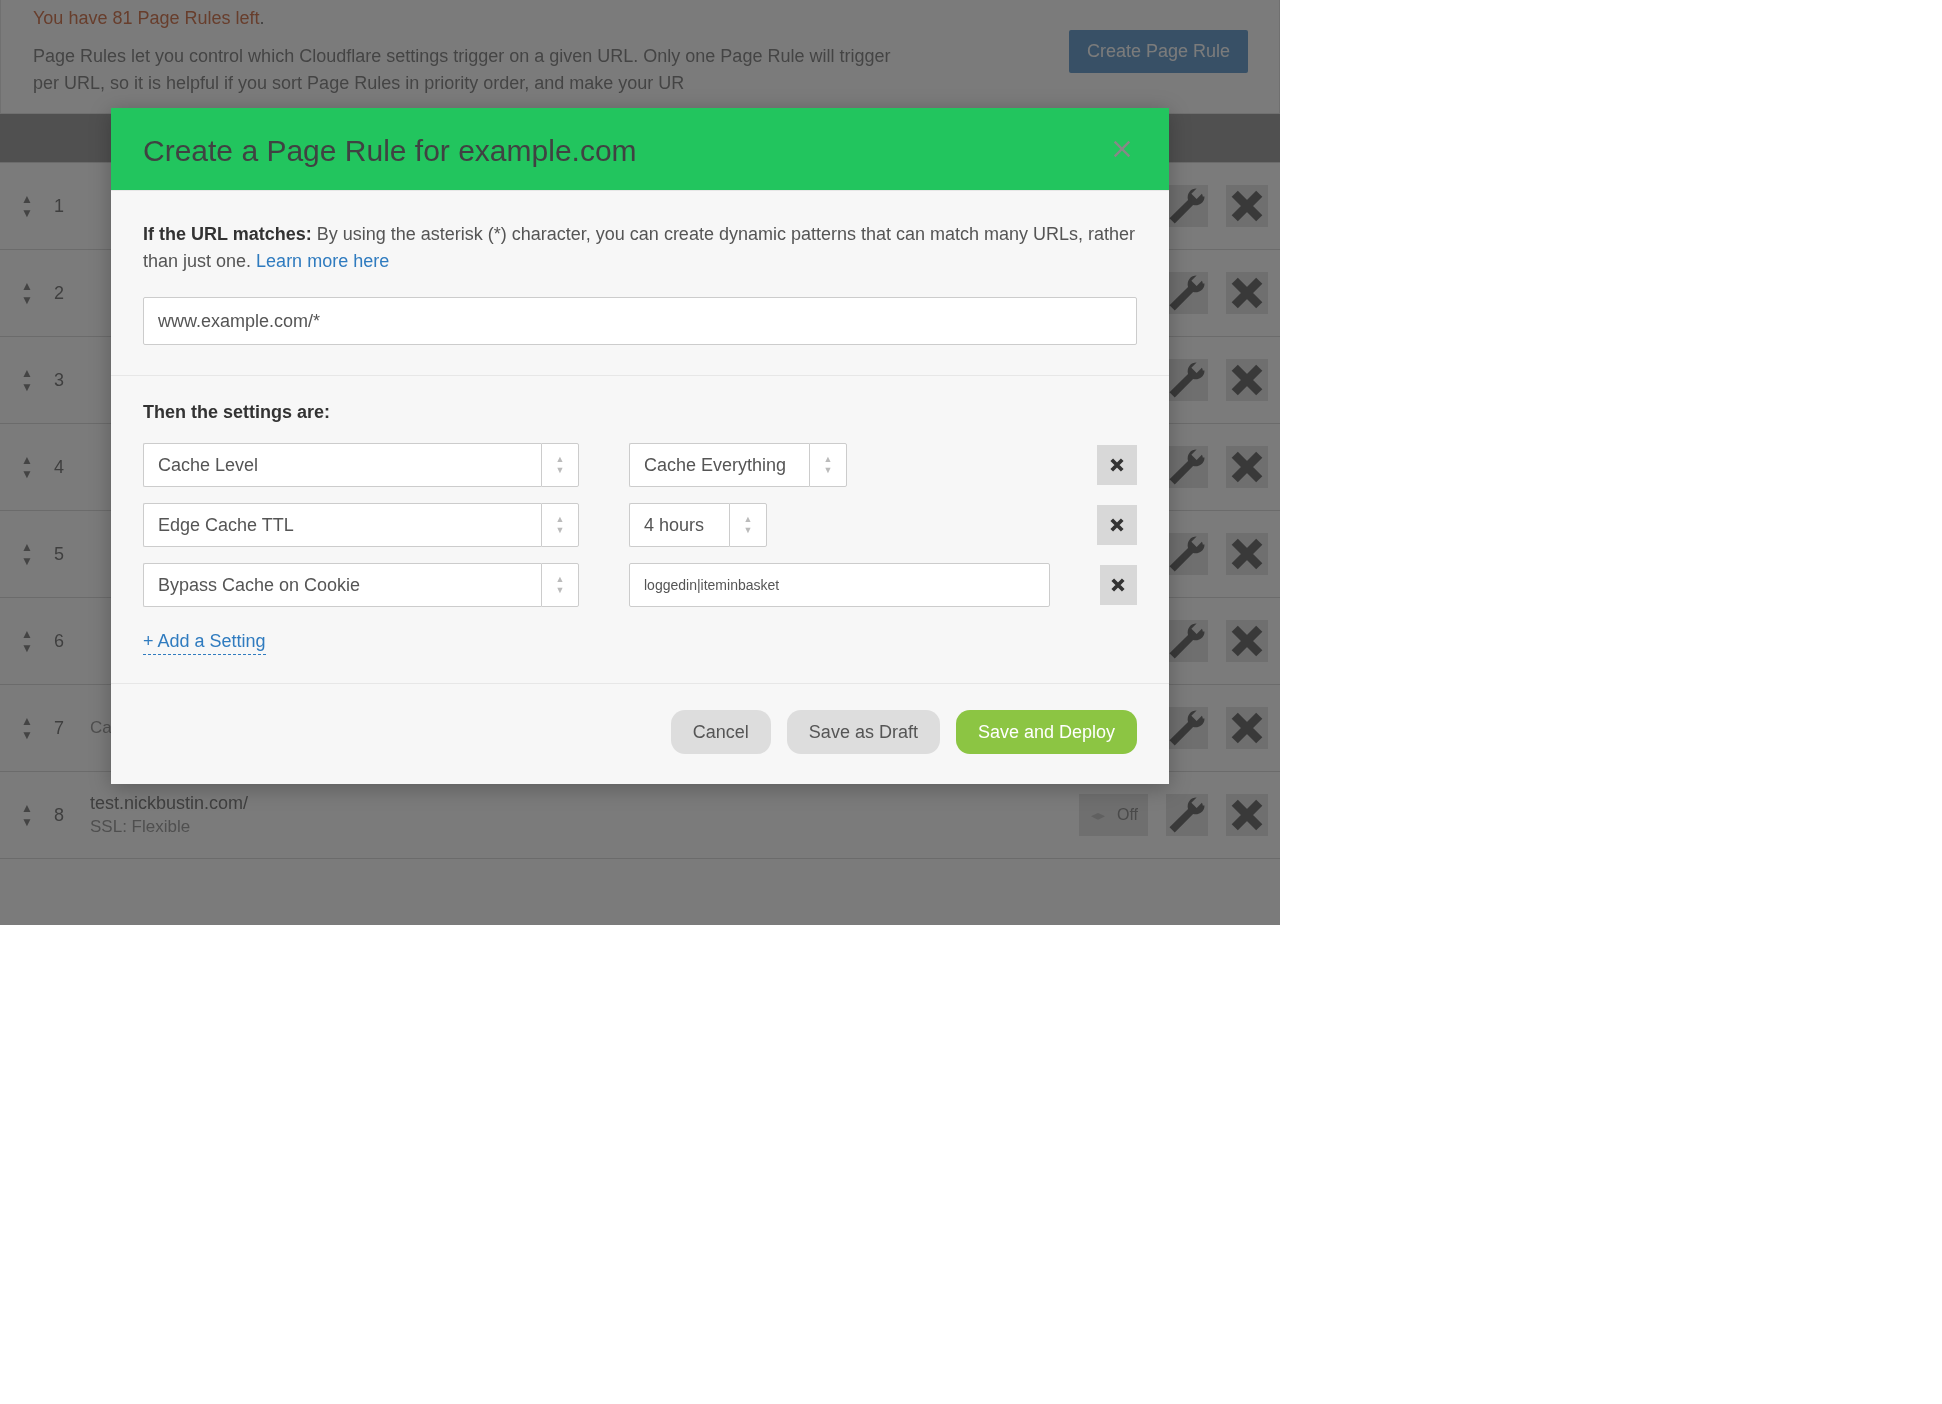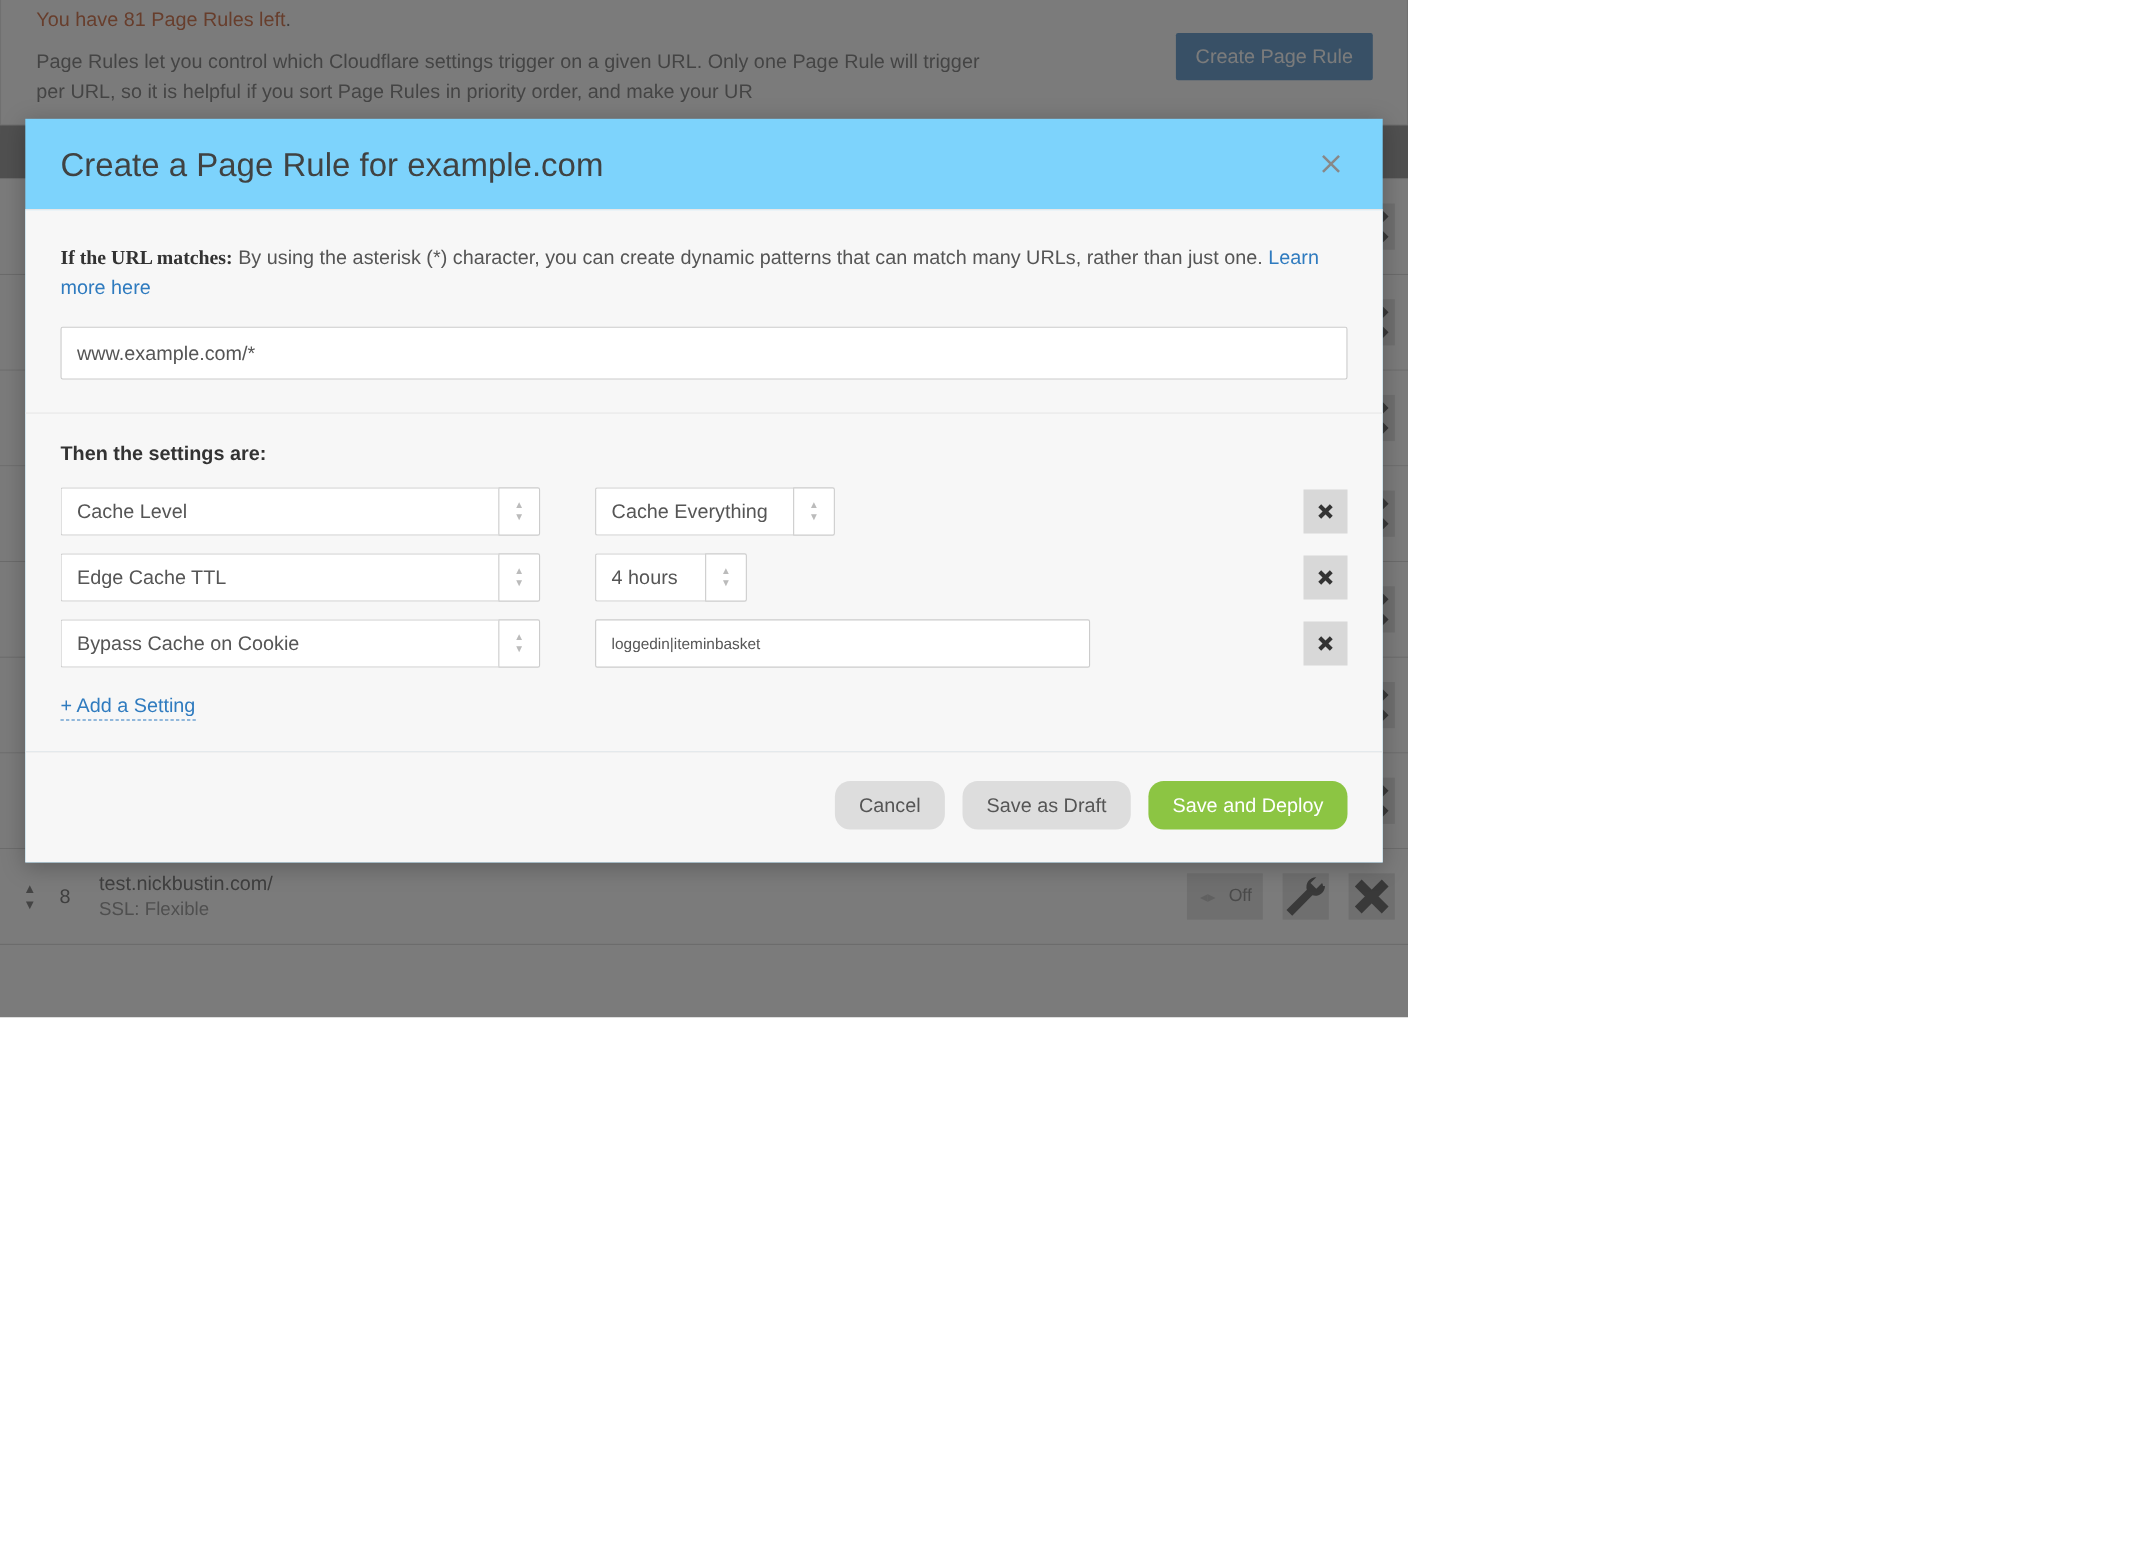--- a/index.html
+++ b/index.html
@@ -70,36 +70,36 @@
   
   .overlay {
     position: absolute;
     inset: 0;
     background: rgba(60,60,60,0.68);
     display:flex;
     justify-content:center;
     padding-top: 108px;
   }
   .modal {
-    width: 1234px;
-    background: #7dd3fc;
+    width: 1058px;
+    background: #22c55e;
     height: fit-content;
     box-shadow: 0 4px 20px rgba(0,0,0,0.25);
   }
   .modal-head {
     display:flex;
     justify-content:space-between;
     align-items:center;
     padding: 26px 32px 22px 32px;
     border-bottom: 1px solid #e7e7e7;
   }
   .modal-title { font-size: 30px; font-weight: 400; color:#404242; }
   .close-x { font-size: 26px; color:#888; cursor:pointer; background:none; border:none; line-height:1; padding:4px; }
   .modal-body { padding: 30px 32px 0 32px; background:#f7f7f7; }
-  .matches-label b { font-weight:700; color:#333;font-family:Liberation Serif, serif; }
+  .matches-label b { font-weight:700; color:#333; }
   .matches-label { color:#555; line-height:1.5; font-size:18px; }
   .lm-link { color:#2f7bbf; text-decoration:none; cursor:pointer; }
   .url-input {
     width: 100%;
     height: 48px;
     border: 1px solid #ccc;
     padding: 0 14px;
     font-size: 18px;
     color:#555;
     margin-top: 22px;

